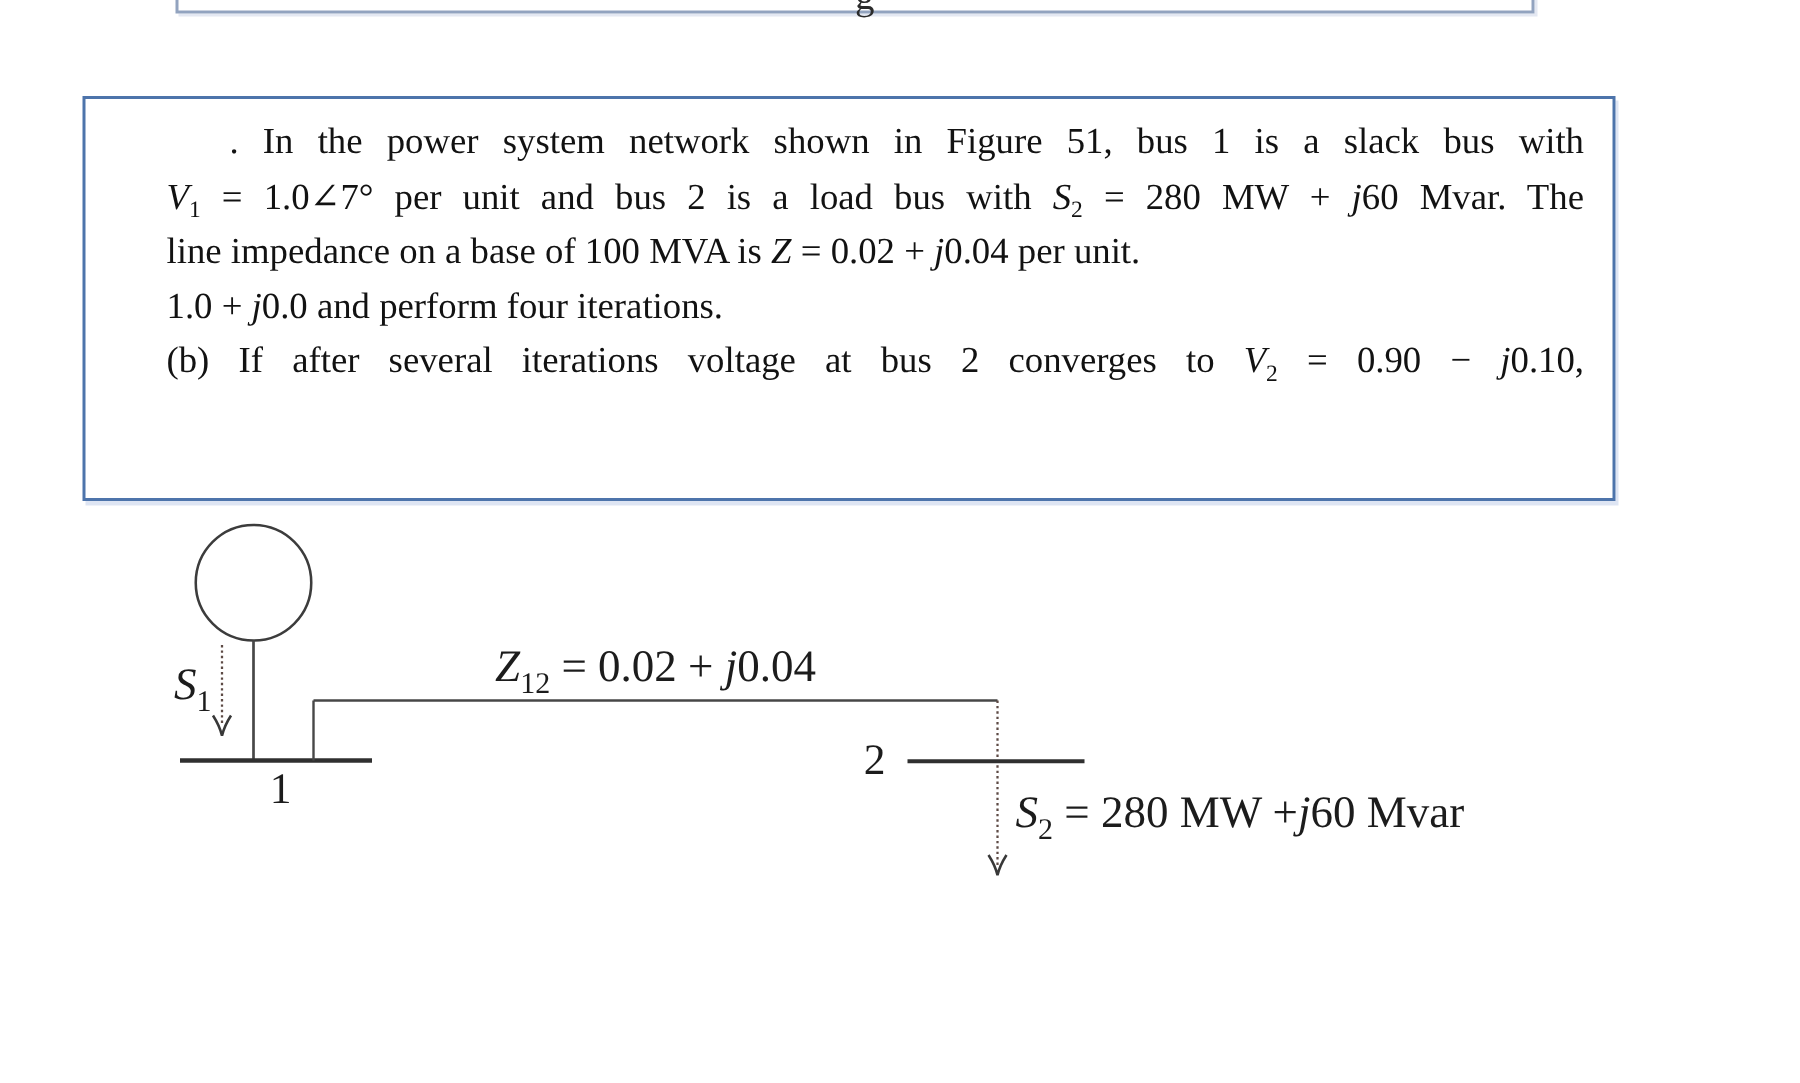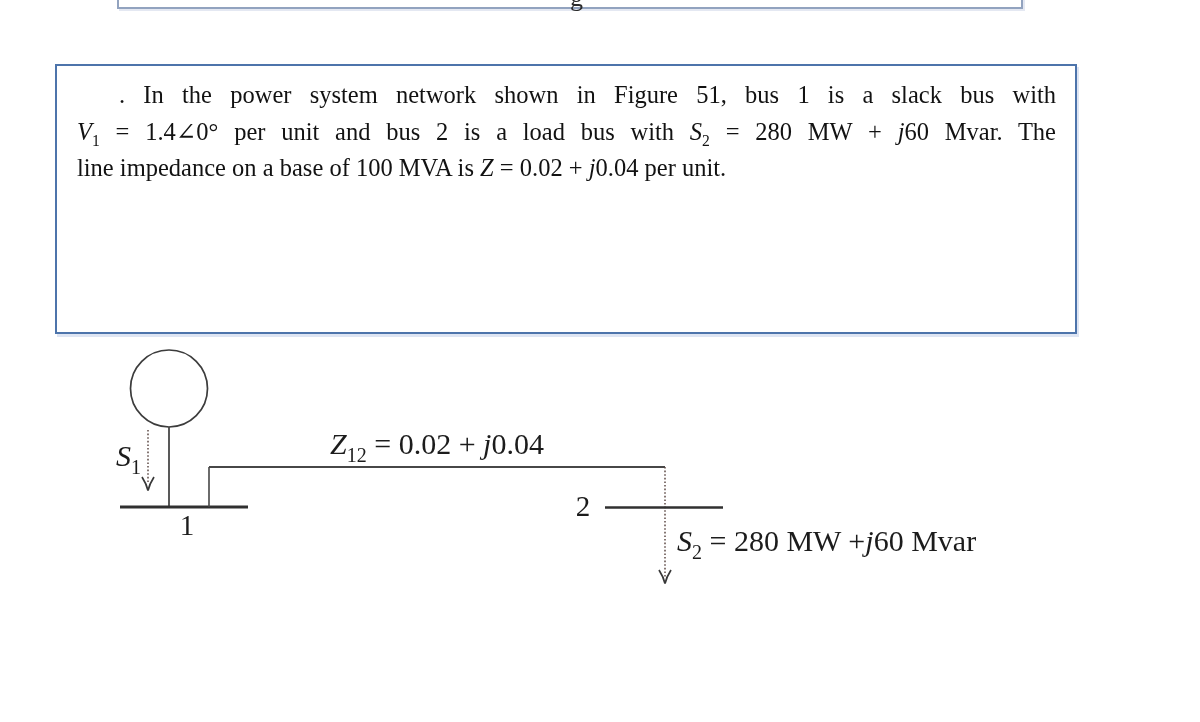--- a/index.html
+++ b/index.html
@@ -34,21 +34,21 @@
     width:1022px;height:270px;
     box-sizing:border-box;
     border:2px solid #4d74ab;
     box-shadow:2px 3px 0 rgba(214,223,240,.8);
     background:#fff;
     padding:11px 19px 0 20px;
     font-size:24.5px;
     line-height:36.6px;
     color:#121212;
   }
-  .pline{white-space:normal;}
+  .pline{white-space:normal;margin-left:34px;}
   .j{text-align:justify;text-align-last:justify;text-justify:inter-word;}
   .ind{text-indent:42px;}
   .it{font-style:italic;}
   #problem-box sub{font-size:0.64em;line-height:0;}
   #problem-box sup{font-size:0.6em;line-height:0;vertical-align:0.55em;}
   #problem-box sup.tight{margin-left:-0.2em;}
   
   #diagram{position:absolute;left:0;top:340px;}
   .wire{stroke:#474747;stroke-width:1.8;fill:none;}
   .thin{stroke:#474747;stroke-width:1.6;fill:none;}
@@ -61,22 +61,24 @@
 </head>
 <body>
 
 <div id="page">
 
   <div id="top-clipped-box"></div>
   <span id="clip-frag">g</span>
 
   <div id="problem-box">
     <div class="pline j ind"><span>. In the power system network shown in Figure 51, bus 1 is a slack bus with</span></div>
-    <div class="pline j"><span class="it">V</span><sub>1</sub><span> = 1.4∠0° per unit and bus 2 is a load bus with </span><span class="it">S</span><sub>2</sub><span> = 280 MW + </span><span class="it">j</span><span>60 Mvar. The</span></div>
+    <div class="pline j"><span class="it">V</span><sub>1</sub><span> = 1.0∠7° per unit and bus 2 is a load bus with </span><span class="it">S</span><sub>2</sub><span> = 280 MW + </span><span class="it">j</span><span>60 Mvar. The</span></div>
     <div class="pline"><span>line impedance on a base of 100 MVA is </span><span class="it">Z</span><span> = 0.02 + </span><span class="it">j</span><span>0.04 per unit.</span></div>
+    <div class="pline"><span>1.0 + </span><span class="it">j</span><span>0.0 and perform four iterations.</span></div>
+    <div class="pline j"><span>(b) If after several iterations voltage at bus 2 converges to </span><span class="it">V</span><sub>2</sub><span> = 0.90 − </span><span class="it">j</span><span>0.10,</span></div>
   </div>
 
   <svg id="diagram" width="1200" height="280" viewBox="0 0 1200 280">
 
     <circle class="gen" cx="169" cy="48.5" r="38.5"></circle>
     <line class="wire" x1="169" y1="87" x2="169" y2="167"></line>
 
     <line class="flow" x1="148" y1="90" x2="148" y2="144"></line>
     <path class="head" d="M142,137 Q146.5,144 148,150.5 Q149.5,144 154,137"></path>
 

